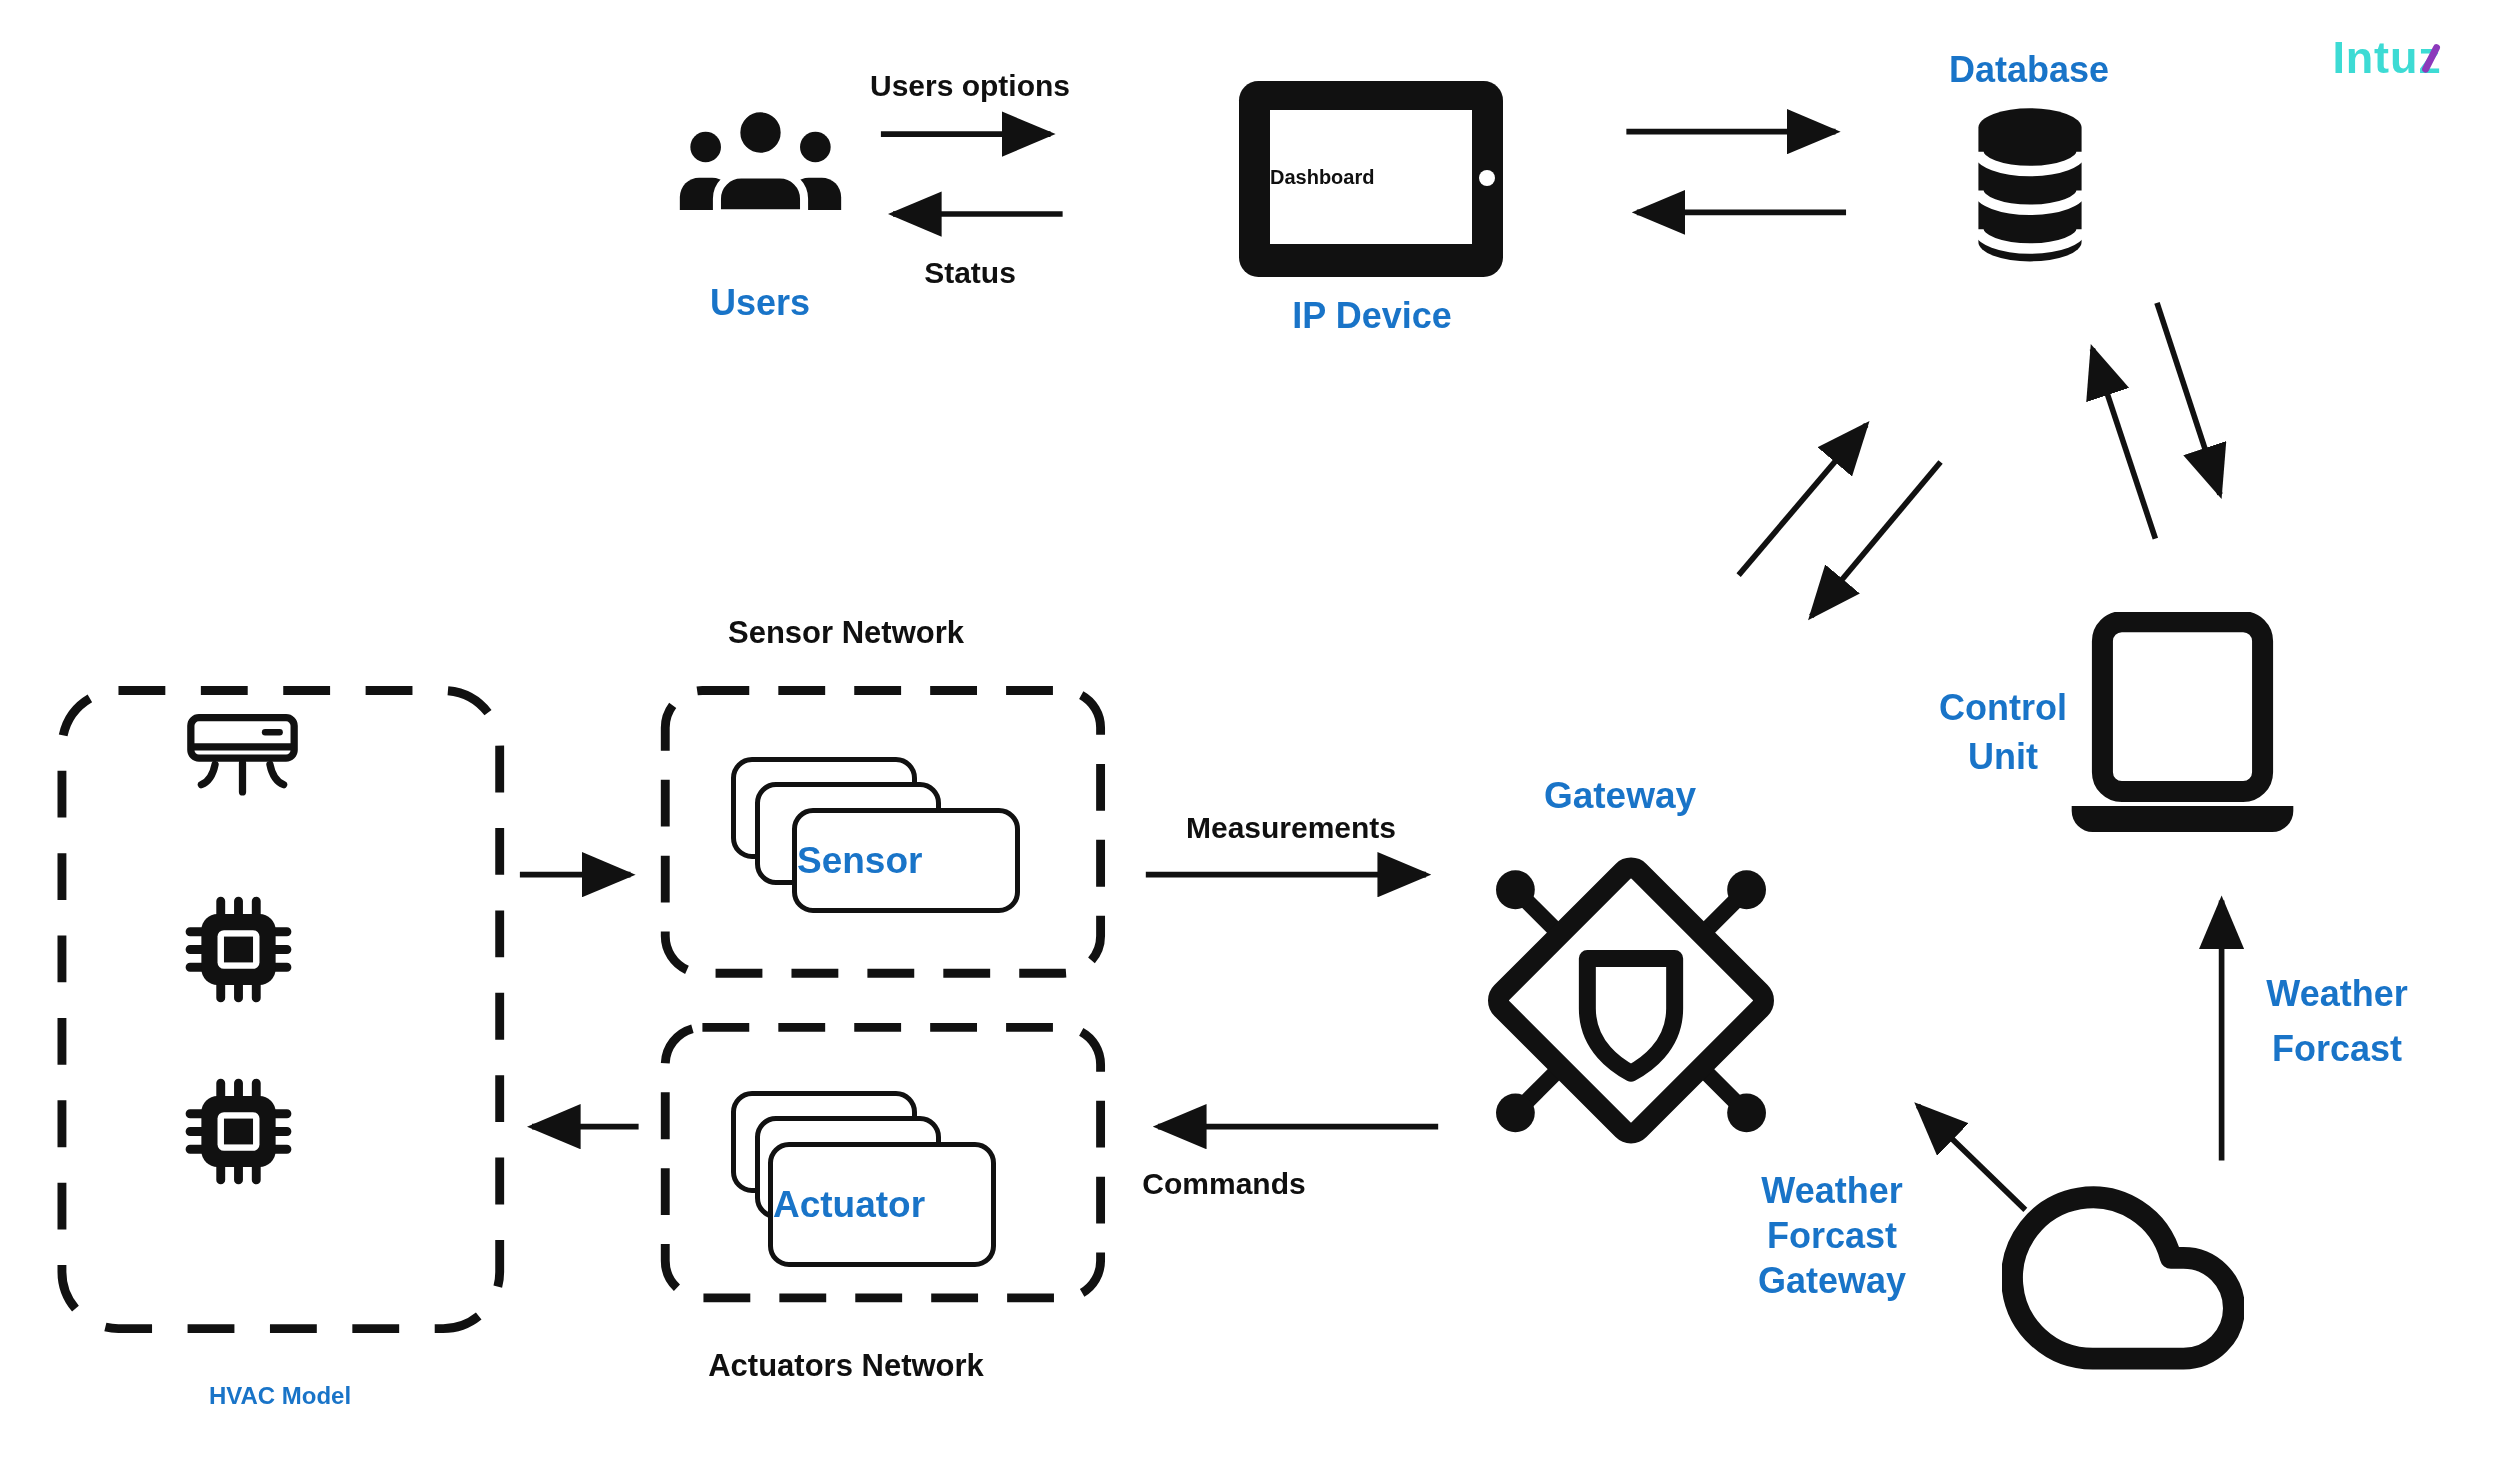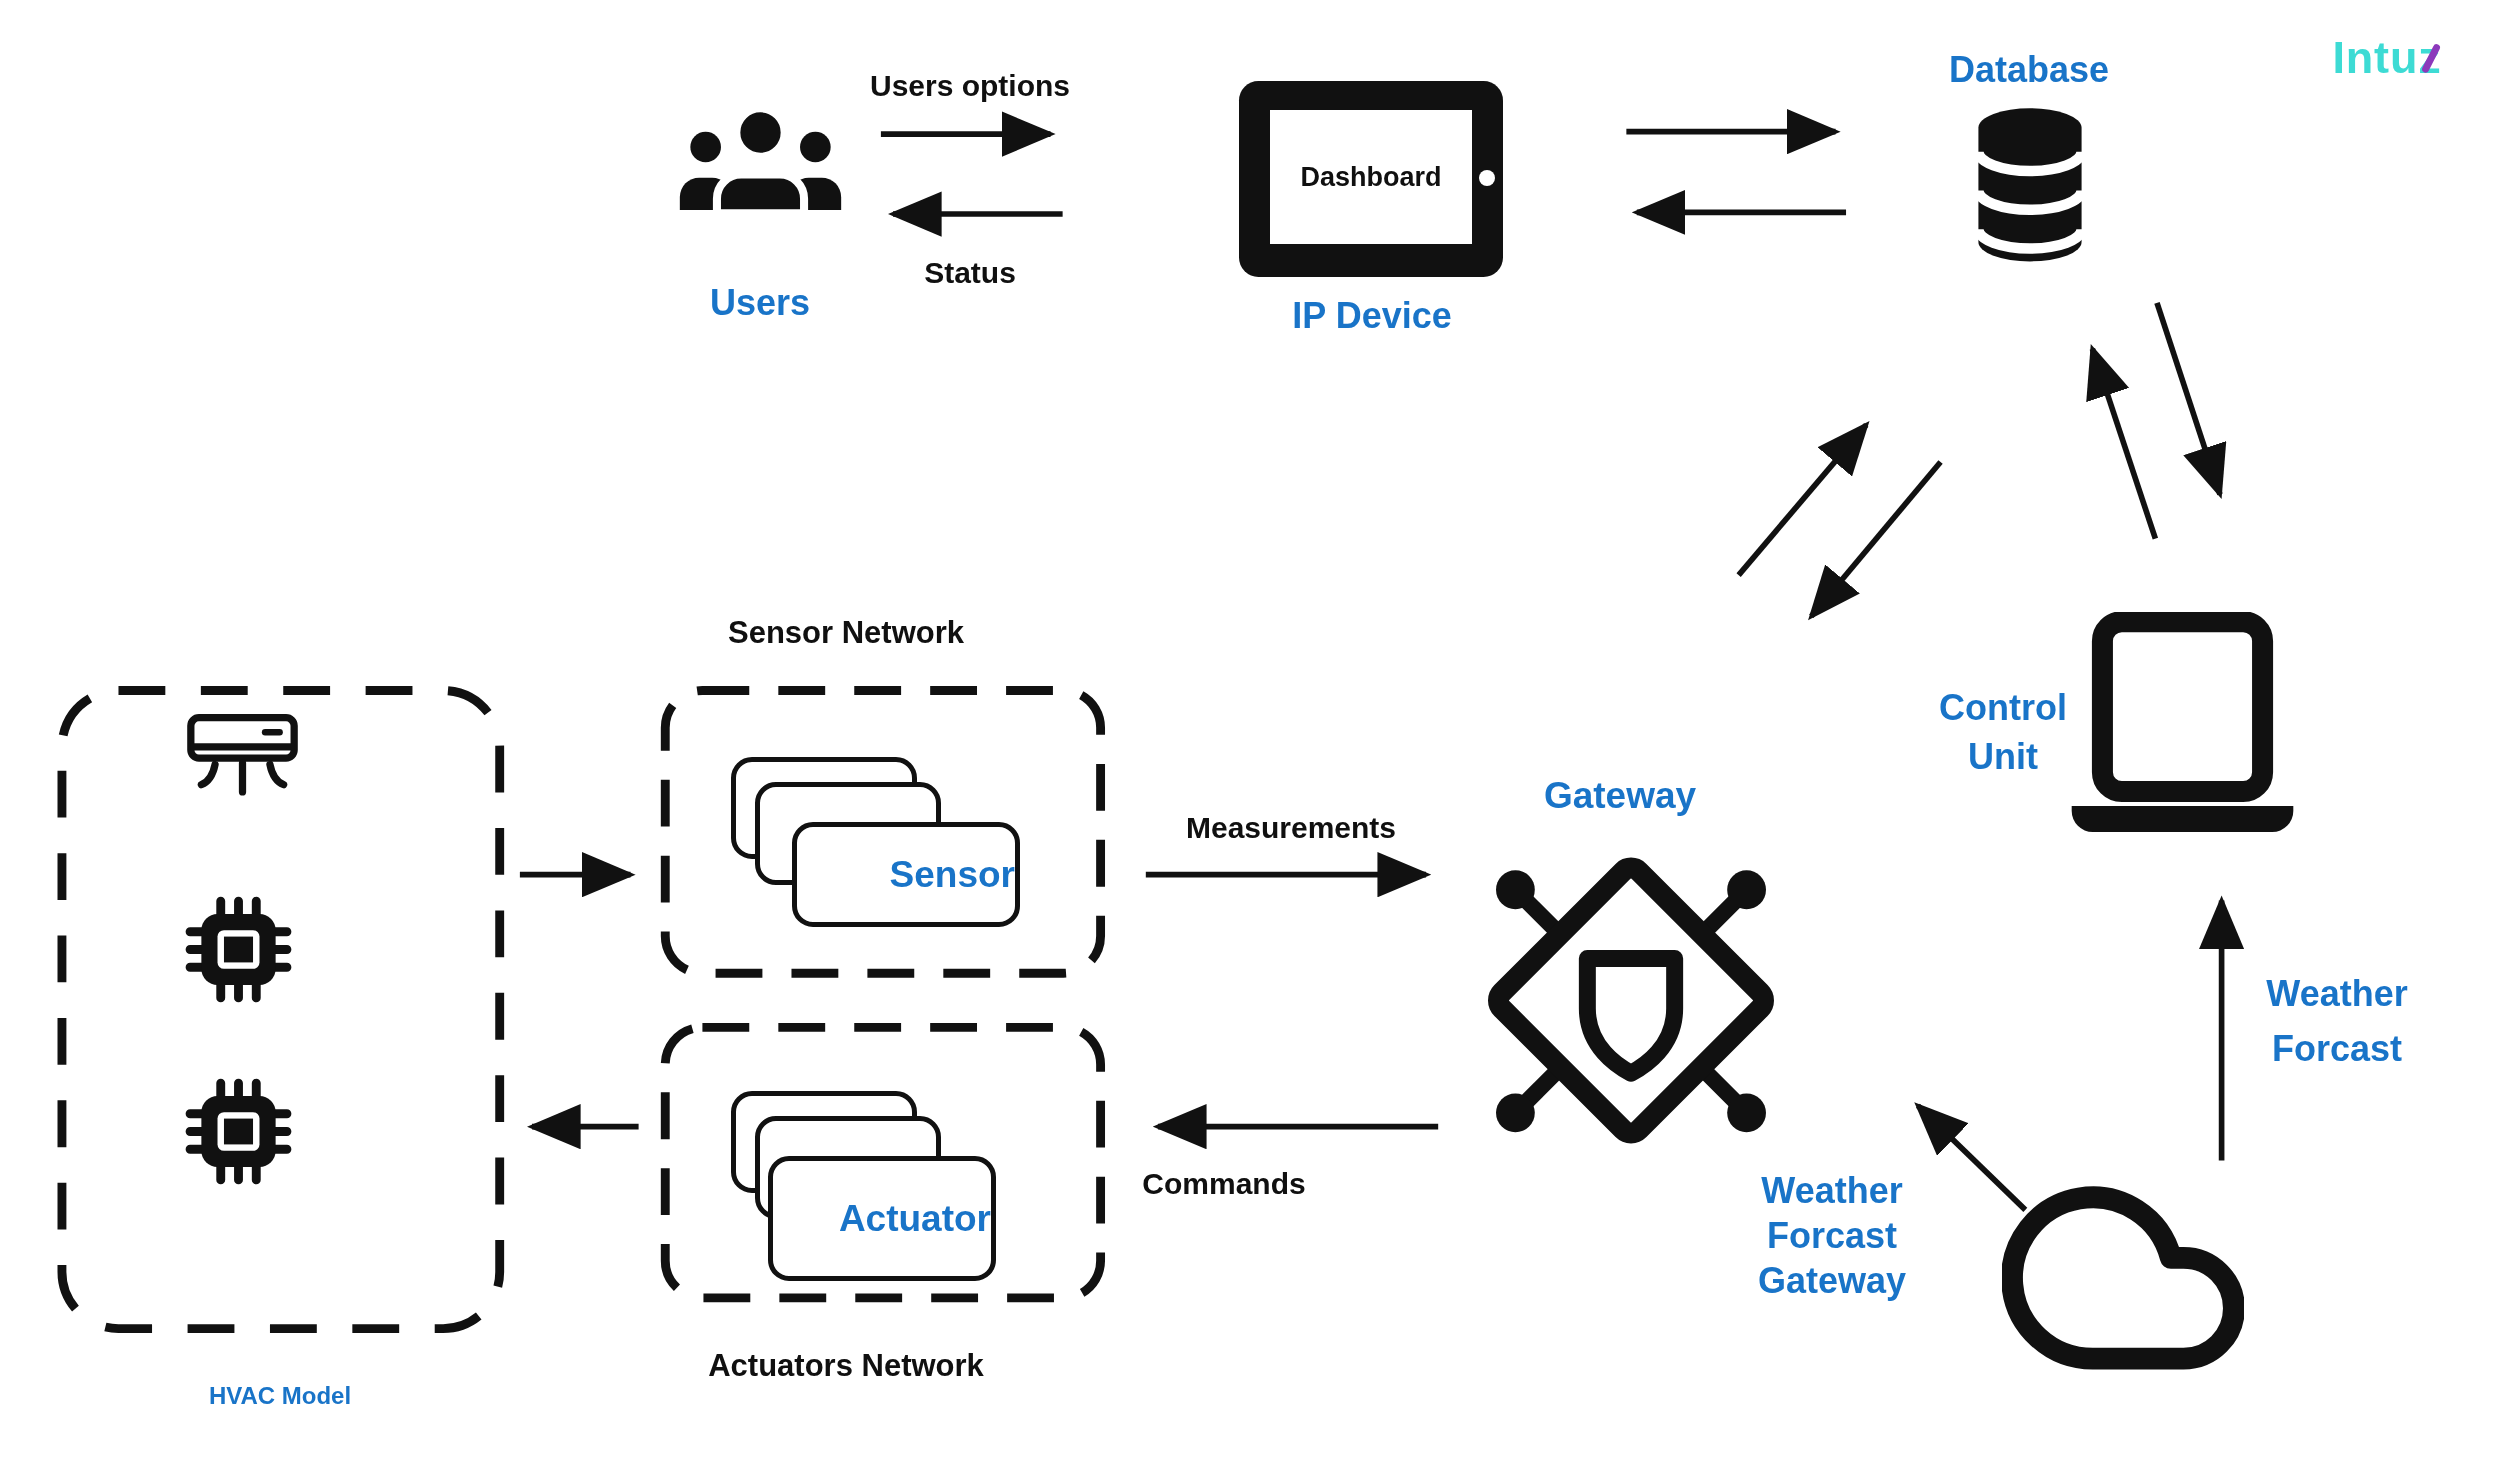--- a/index.html
+++ b/index.html
@@ -9,28 +9,28 @@
   #canvas{
     position:relative; width:2500px; height:1478px; background:#fff;
     font-family:"Liberation Sans", sans-serif; font-weight:bold; overflow:hidden;
   }
   #geometry{position:absolute;left:0;top:0;z-index:1;}
   .lbl{position:absolute; transform:translateX(-50%); white-space:nowrap;
        color:var(--ink); z-index:4; text-align:center;}
   .blue{color:var(--blue);}
   .card{position:absolute; background:#fff; border:5.7px solid #111; border-radius:21px;
         box-sizing:border-box; z-index:3;}
-  .card-front{display:flex; align-items:center; justify-content:flex-end;
-        font-size:37px; color:var(--blue); z-index:4;margin-top:14px;}
+  .card-front{display:flex; align-items:center; justify-content:flex-start;
+        font-size:37px; color:var(--blue); z-index:4;}
   .icon{position:absolute; z-index:2;}
   #tablet{position:absolute; left:1239px; top:81px; width:264px; height:196px;
         background:#111; border-radius:19.4px; z-index:2;}
   #tablet-screen{position:absolute; left:31px; top:29px; width:202px; height:134px;
-        background:#fff; display:flex; align-items:center; justify-content:center;
-        font-size:27px; color:var(--ink);}
+        background:#fff; display:flex; align-items:center; 
+        font-size:20px; color:var(--ink);}
   #tablet-cam{position:absolute; right:8px; top:89px; width:16px; height:16px;
         border-radius:50%; background:#fff;}
   #logo{position:absolute; left:2387px; top:32px; transform:translateX(-50%);
         font-size:45px; color:var(--teal); letter-spacing:0.8px; z-index:4;}
   #logo .logo-z-wrap{position:relative; display:inline-block;}
   #logo .logo-slash{position:absolute; right:6.5px; top:11.3px; width:7.3px; height:31px;
         background:var(--purple); transform:rotate(27deg); border-radius:4px;}
 </style>
 </head>
 <body>

